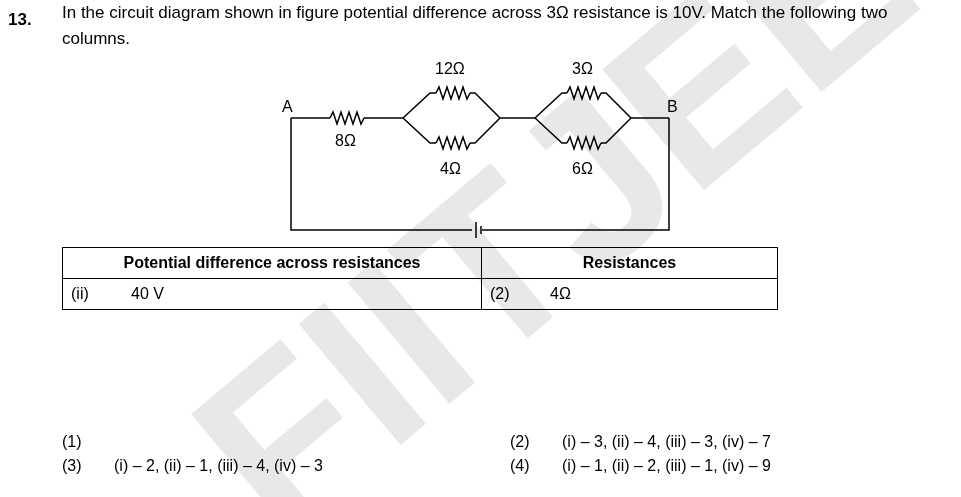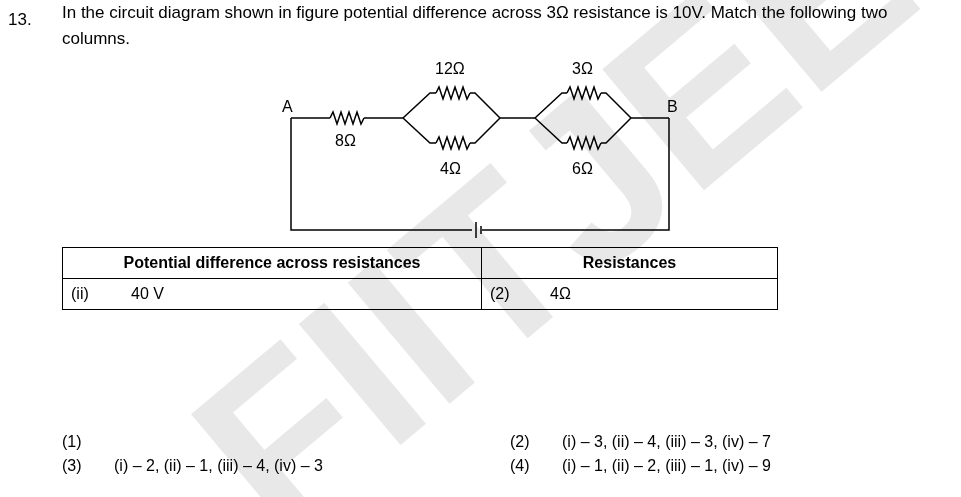--- a/index.html
+++ b/index.html
@@ -1,18 +1,18 @@
 <!DOCTYPE html>
 <html><head>
 <meta charset="utf-8">
 <style>
   html, body { margin: 0; padding: 0; background: #ffffff; }
   body { width: 961px; height: 497px; position: relative; overflow: hidden;
          font-family: "Liberation Sans", sans-serif; color: #000; }
-  .qnum { position: absolute; left: 8px; top: 10px; font-size: 17px; font-weight: normal; }
+  .qnum { position: absolute; left: 8px; top: 10px; font-size: 17px; font-weight: bold; }
   .qtext { position: absolute; left: 62px; top: 0; width: 895px; font-size: 17px; line-height: 26px; }
   .circuit { position: absolute; left: 0; top: 0; }
   .lbl { font-family: "Liberation Sans", sans-serif; font-size: 16px; fill: #000; }
   table.match { position: absolute; left: 62px; top: 247px; width: 716px; border-collapse: collapse; font-size: 16px; }
   table.match td { border: 1px solid #000; height: 30px; padding: 0; vertical-align: middle; }
   .hdr td { font-weight: bold; text-align: center; height: 30px; }
   .idx { display: inline-block; width: 60px; padding-left: 8px; }
   .val { display: inline-block; }
   .opts { position: absolute; top: 430px; font-size: 16px; line-height: 24px; }
   .opt { display: flex; }

